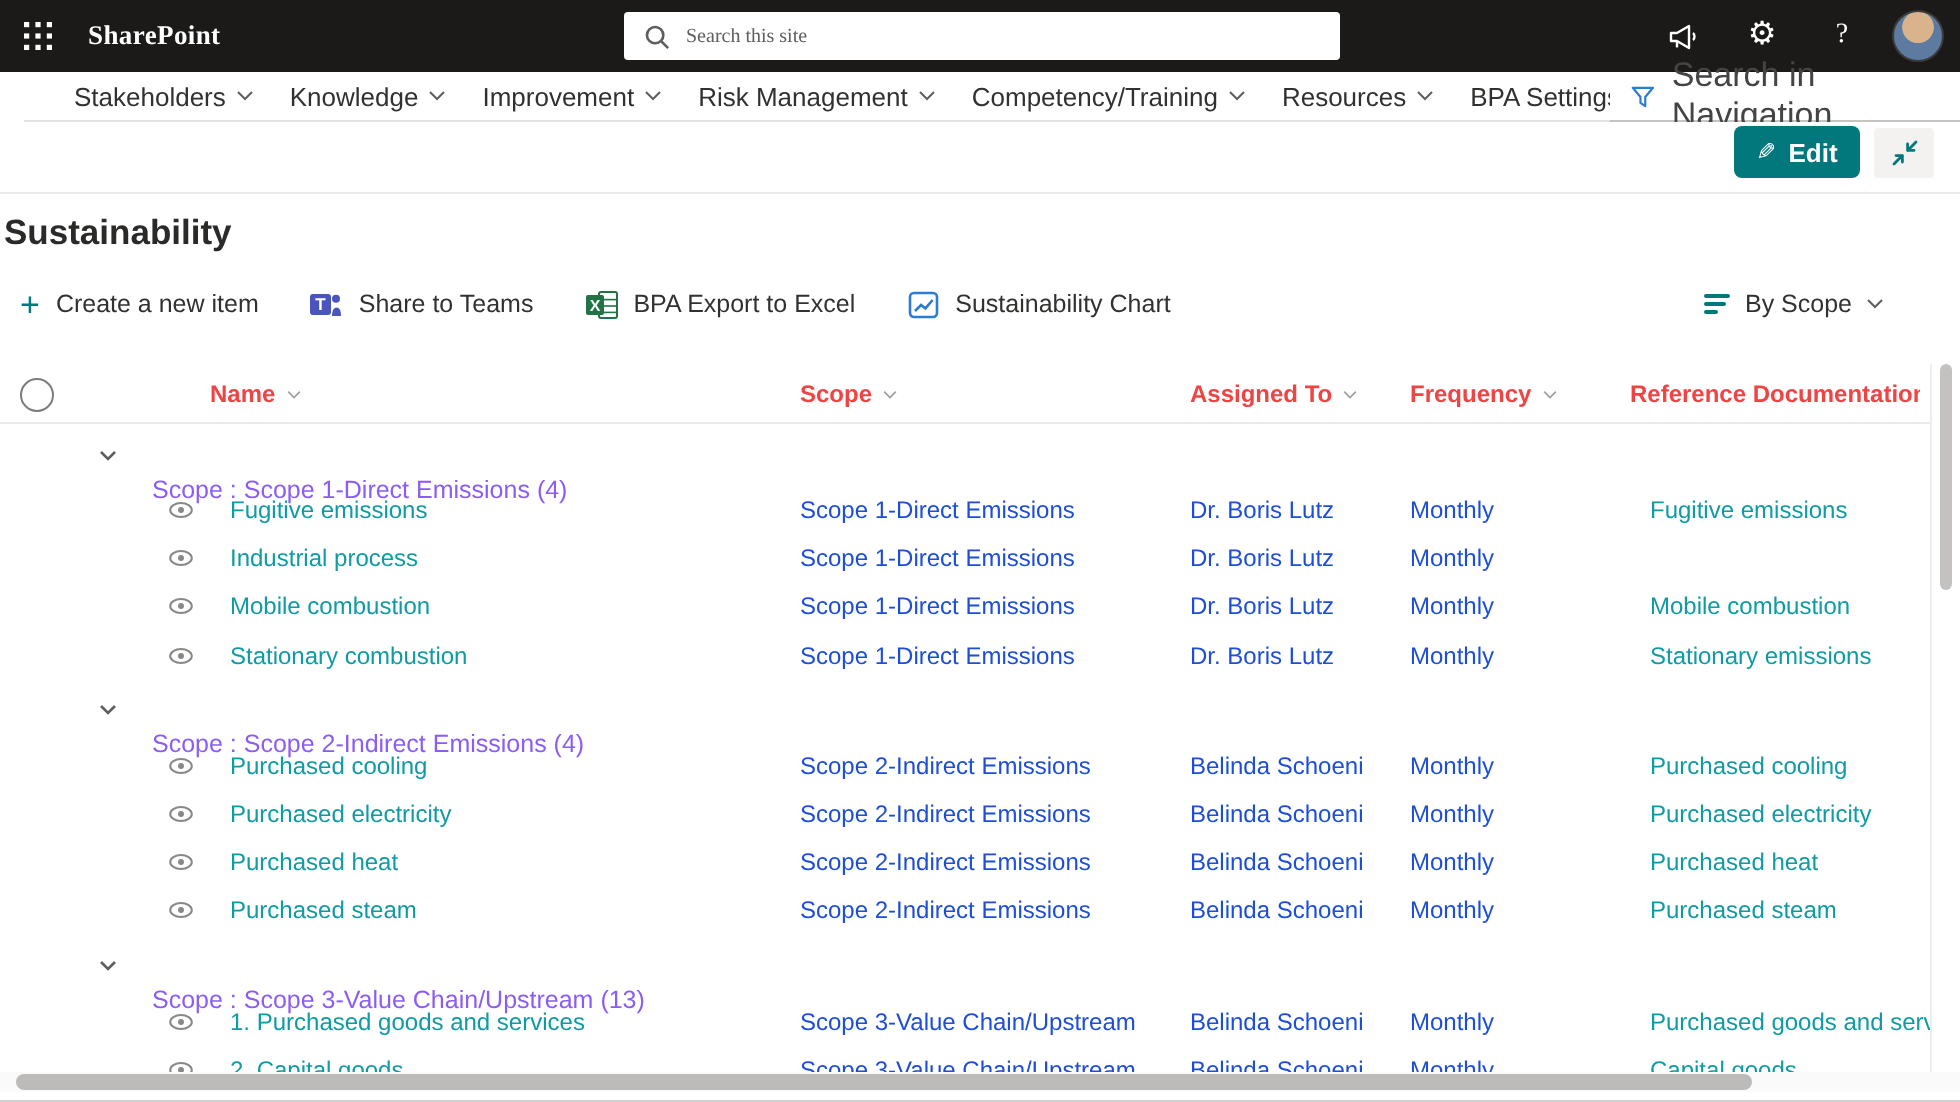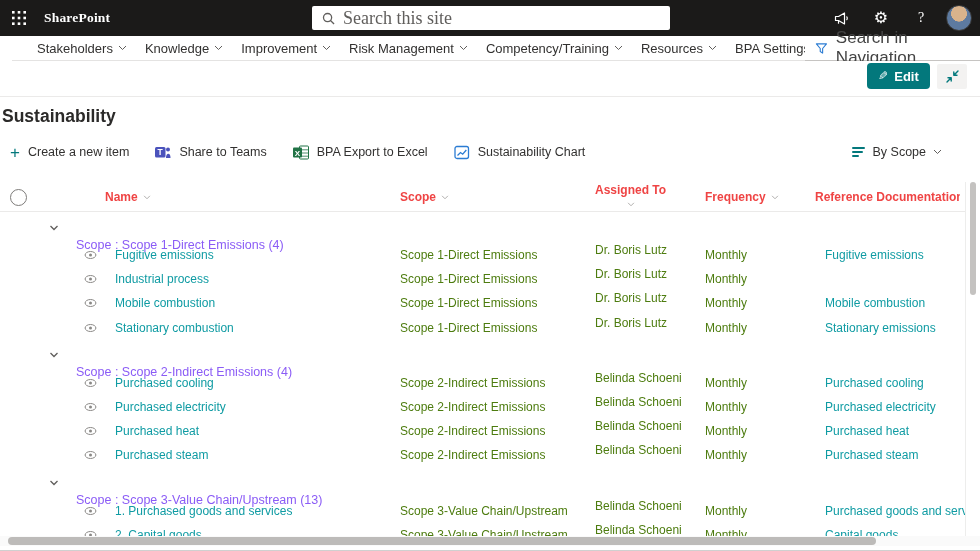--- a/index.html
+++ b/index.html
@@ -9,21 +9,21 @@
     font-family:"Liberation Sans","DejaVu Sans",sans-serif; background:#fff;
     border-bottom:1px solid #d0d0d0;
   }
   
   .topbar { position:absolute; top:0; left:0; right:0; height:36px; background:#1b1a19;
     display:flex; align-items:center;font-family:Liberation Serif, serif; }
   .waffle { width:38px; height:36px; display:flex; align-items:center; justify-content:center; cursor:pointer; }
   .appname { color:#fff; font-size:13.5px; font-weight:700; margin-left:6px; letter-spacing:.2px; }
   .searchbox { position:absolute; left:312px; top:6px; width:358px; height:24px; background:#fff;
     border-radius:2px; display:flex; align-items:center; padding-left:10px; gap:8px; }
-  .searchbox span { color:#605e5c; font-size:18px; }
+  .searchbox span { color:#605e5c; font-size:10px; }
   .topbar-right { position:absolute; right:8px; top:0; height:36px; display:flex; align-items:center; gap:10px; }
   .tbicon { width:30px; height:30px; display:flex; align-items:center; justify-content:center;
     color:#fff; font-size:14px; cursor:pointer; }
   .gear-glyph { font-size:16px; line-height:1; }
   .avatar { width:26px; height:26px; border-radius:50%;
     background:radial-gradient(circle at 50% 32%, #d9b38c 0 38%, #5d7aa0 40%); border:1px solid #3a3a3a; }
   
   .navbar { position:absolute; top:36px; left:12px; right:0; height:25px; background:#fff;
     border-bottom:1px solid #e4e3e2; display:flex; align-items:stretch; padding-left:16px; }
   .nav-item { display:flex; align-items:center; gap:5px; padding:0 9px; font-size:13px; color:#323130; cursor:pointer; }
@@ -49,31 +49,31 @@
   .gb-lines i { display:block; height:2px; background:#03787c; border-radius:1px; }
   .gb-lines i:nth-child(1){ width:13px; } .gb-lines i:nth-child(2){ width:11px; } .gb-lines i:nth-child(3){ width:7px; }
   .gb-label { font-size:12.5px; color:#323130; }
   
   .table { position:absolute; top:183px; left:0; right:0; bottom:0; }
   .thead { position:relative; height:29px; border-bottom:1px solid #ebeae9; }
   .sel-circle { position:absolute; left:10px; top:6px; width:17px; height:17px; border:1px solid #7e7c7a; border-radius:50%; cursor:pointer; }
   .c { position:absolute; top:0; height:100%; display:flex; align-items:center; white-space:nowrap; overflow:hidden; }
   .col-name { left:105px; max-width:285px; }
   .col-scope { left:400px; max-width:190px; }
-  .col-assigned { left:595px; max-width:105px;flex-direction:column; }
+  .col-assigned { left:595px; max-width:105px; }
   .col-freq { left:705px; max-width:105px; }
   .col-ref { left:815px; max-width:145px; }
   .hcol { font-size:12px; font-weight:700; color:#ef4444; gap:5px; cursor:pointer; }
   .ghead { position:relative; height:31px; cursor:pointer; }
   .g-chev { position:absolute; left:49px; top:0; height:100%; display:flex; align-items:center; cursor:pointer; }
   .g-label { position:absolute; left:76px; top:17px; height:100%; display:flex; align-items:center;
     font-size:12.5px; font-weight:400; color:#8b5cf6; white-space:nowrap; }
   .row { position:relative; height:24.2px; cursor:pointer; }
   .eye { position:absolute; left:84px; top:0; height:100%; display:flex; align-items:center; }
-  .dim { font-size:12px; color:#4d7c0f; }
+  .dim { font-size:12px; color:#1d4ed8; }
   .lnk { font-size:12px; color:#0f9ba3; text-decoration:none;margin-left:10px; }
   
   .vtrack { position:absolute; right:0; top:182px; bottom:10px; width:15px; border-left:1px solid #ededec; background:#fff; }
   .vthumb { position:absolute; left:4px; top:0; width:6px; height:113px; background:#c4c2c0; border-radius:3px; }
   .htrack { position:absolute; left:0; right:0; bottom:4px; height:10px; background:#fafafa; }
   .hthumb { position:absolute; left:8px; top:1px; width:868px; height:8px; background:#bdbbb9; border-radius:4px; }
   svg { display:block; }
 </style>
 </head>
 <body>

